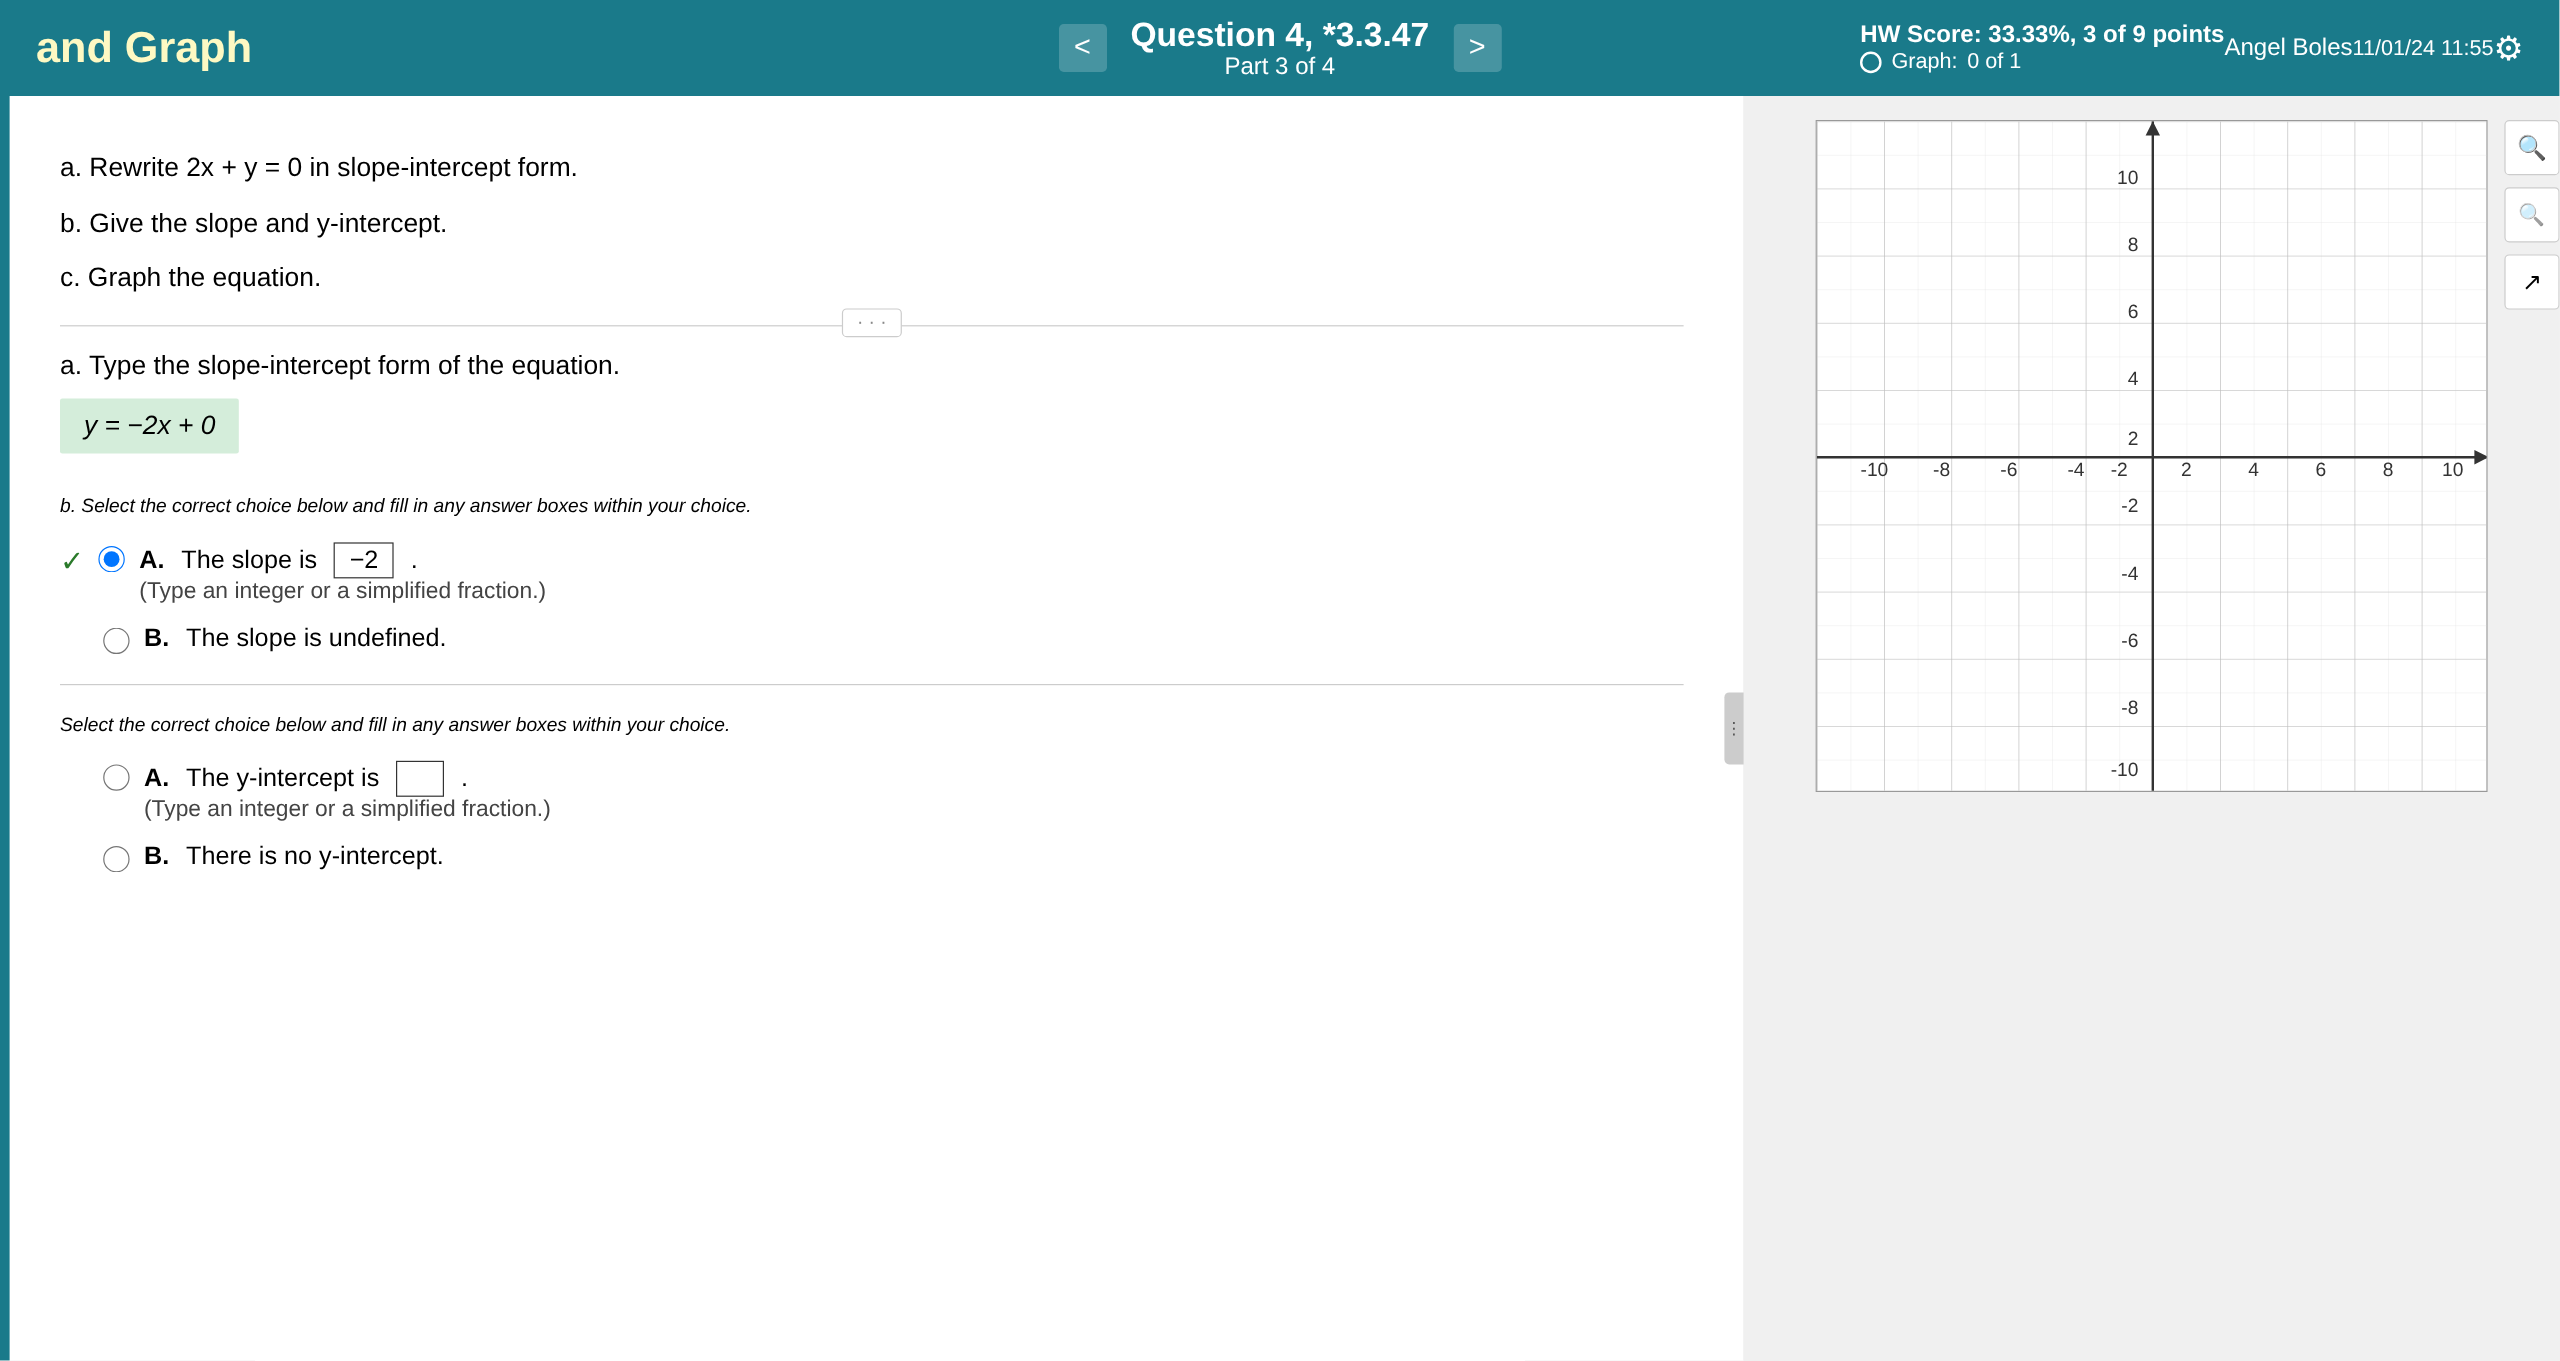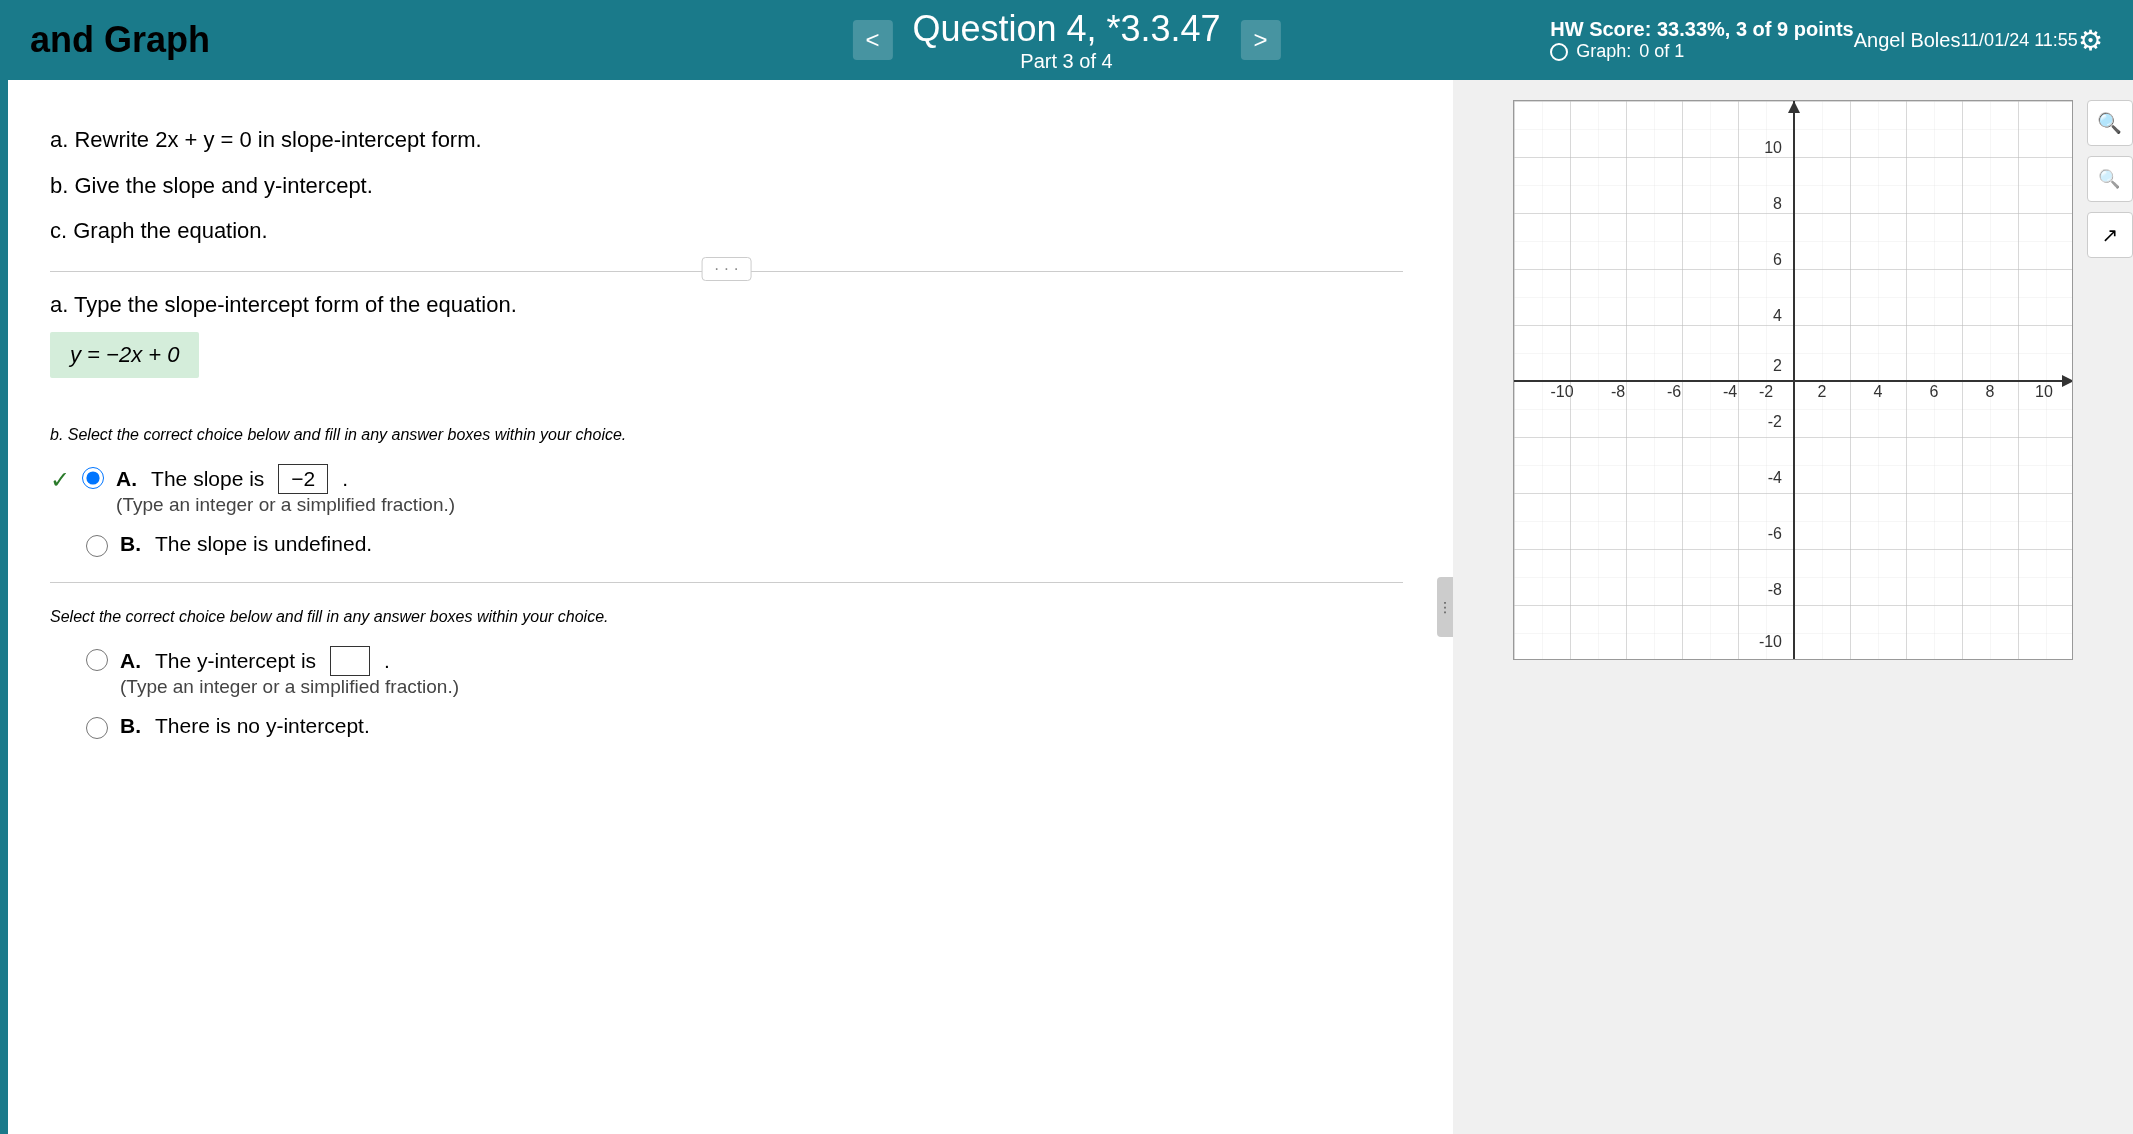--- a/index.html
+++ b/index.html
@@ -15,34 +15,34 @@
     .top-bar {
       background: #1a7a8a;
       display: flex;
       align-items: center;
       justify-content: space-between;
       padding: 0 30px;
       height: 80px;
       position: relative;
     }
     .top-bar-left {
-      color: #000000;
+      color: #fef9c3;
       font-size: 36px;
       font-weight: bold;
     }
     .top-bar-center {
       position: absolute;
       left: 50%;
       transform: translateX(-50%);
       text-align: center;
       color: white;
     }
     .question-title {
-      font-size: 36px;
-      font-weight: normal;
+      font-size: 28px;
+      font-weight: bold;
     }
     .question-subtitle {
       font-size: 20px;
     }
     .nav-arrows {
       display: flex;
       align-items: center;
       gap: 20px;
     }
     .nav-arrow {
@@ -132,21 +132,21 @@
       margin-bottom: 14px;
       font-weight: normal;
     }
 
     .answer-box {
       background: #d4edda;
       border: none;
       padding: 10px 20px;
       font-size: 22px;
       display: inline-block;
-      margin-bottom: 48px;
+      margin-bottom: 36px;
       border-radius: 2px;
       font-style: italic;
     }
 
     .section-label {
       font-size: 16px;
       margin-bottom: 20px;
       font-weight: normal;
       font-style: italic;
     }

